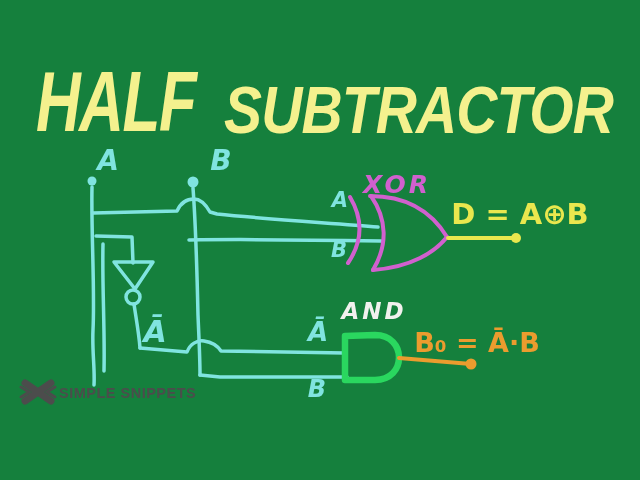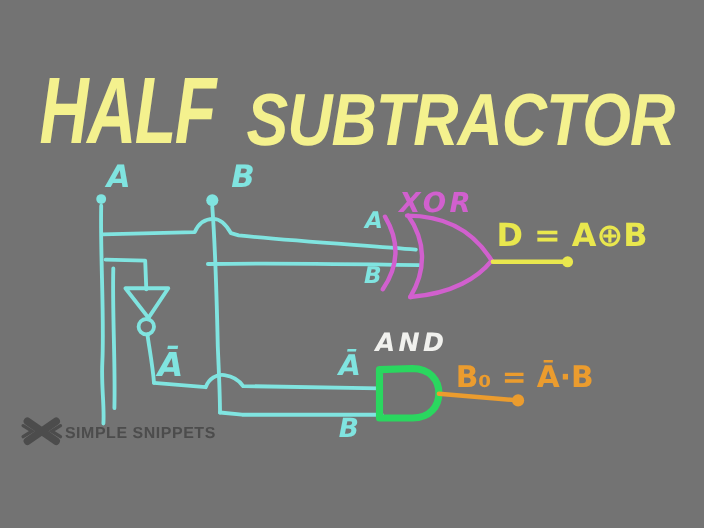--- a/index.html
+++ b/index.html
@@ -1,16 +1,16 @@
 <!DOCTYPE html>
 <html><head>
 <meta charset="utf-8">
 <style>
   html,body{margin:0;padding:0;background:#000;}
-  #frame{position:relative;width:640px;height:480px;background:#737373;overflow:hidden;
+  #frame{position:relative;width:640px;height:480px;background:#15803d;overflow:hidden;
          font-family:"Liberation Sans",sans-serif;text-align:right;}
   
   #title-half{position:absolute;left:36px;top:58px;font-size:86px;line-height:1;
     font-weight:bold;font-style:italic;color:#f4f18e;letter-spacing:-2px;
     transform:scaleX(0.72);transform-origin:left top;white-space:nowrap;}
   #title-sub{position:absolute;left:224px;top:76px;font-size:67px;line-height:1;
     font-weight:bold;font-style:italic;color:#f4f18e;letter-spacing:-1px;
     transform:scaleX(0.85);transform-origin:left top;white-space:nowrap;}
   svg{position:absolute;left:0;top:0;}
   .hand{font-family:"DejaVu Sans",sans-serif;font-style:italic;font-weight:bold;}

